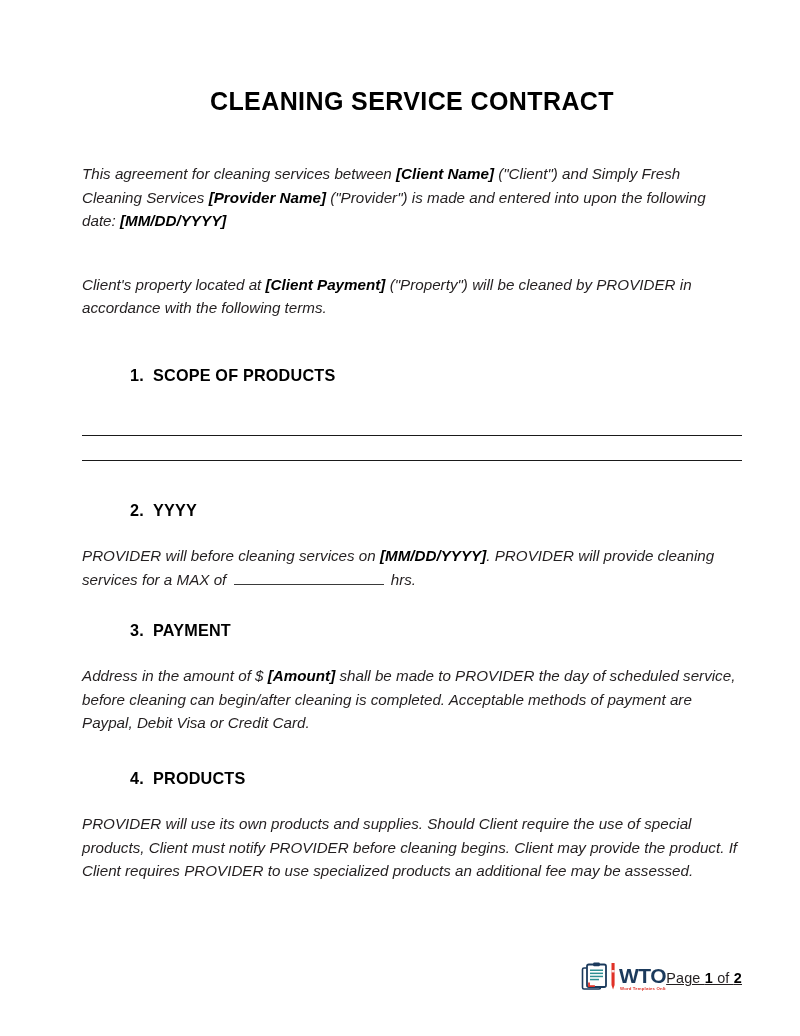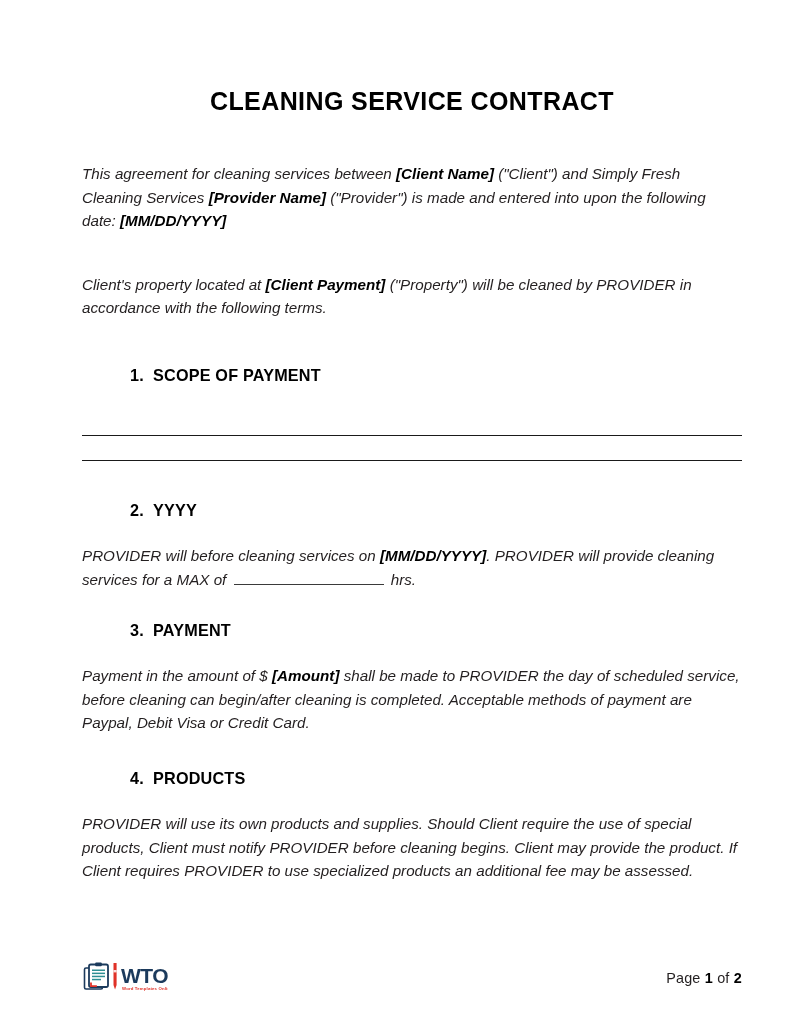--- a/index.html
+++ b/index.html
@@ -104,35 +104,36 @@
 
   
   .footer {
     position: absolute;
     left: 70px;
     right: 70px;
     bottom: 36px;
     height: 44px;
     display: flex;
     align-items: center;
-    justify-content: space-between;
+    justify-content: flex-end;
     margin-top: 6px;
   }
   .logo {
     display: flex;
     align-items: center;
     height: 34px;
   }
   .logo svg { display: block; }
 
   .page-number {
     font-size: 14.4px;
     color: #231f20;
     letter-spacing: 0.2px;
     white-space: pre;
+    text-decoration: underline;
   }
   .page-number .bold { font-weight: bold; }
 </style>
 </head>
 <body>
 
 <div class="page">
 
   <div class="doc-body">
 
@@ -141,21 +142,21 @@
     <p class="para"><span>This agreement for cleaning services between </span><span class="bold">[Client Name]</span><span> ("Client") and Simply Fresh Cleaning Services </span><span class="bold">[Provider Name]</span><span> ("Provider") is made and entered into upon the following date: </span><span class="bold">[MM/DD/YYYY]</span></p>
 
     <div class="sp-18"></div>
 
     <p class="para"><span>Client's property located at </span><span class="bold">[Client Payment]</span><span> ("Property") will be cleaned by PROVIDER in accordance with the following terms.</span></p>
 
     <div class="sp-24"></div>
 
     <div class="section-heading">
       <span class="section-num">1.</span>
-      <span>SCOPE OF PAYMENT</span>
+      <span>SCOPE OF PRODUCTS</span>
     </div>
 
     <div class="gap-after-heading"></div>
 
 
     <div class="sp-26"></div>
 
     <div class="fill-line"></div>
     <div class="fill-gap"></div>
     <div class="fill-line"></div>
@@ -173,21 +174,21 @@
 
     <div class="sp-30"></div>
 
     <div class="section-heading">
       <span class="section-num">3.</span>
       <span>PAYMENT</span>
     </div>
 
     <div class="gap-after-heading"></div>
 
-    <p class="para tight"><span>Payment in the amount of $ </span><span class="bold">[Amount]</span><span> shall be made to PROVIDER the day of scheduled service, before cleaning can begin/after cleaning is completed. Acceptable methods of payment are Paypal, Debit Visa or Credit Card.</span></p>
+    <p class="para tight"><span>Address in the amount of $ </span><span class="bold">[Amount]</span><span> shall be made to PROVIDER the day of scheduled service, before cleaning can begin/after cleaning is completed. Acceptable methods of payment are Paypal, Debit Visa or Credit Card.</span></p>
 
     <div class="sp-34"></div>
 
     <div class="section-heading">
       <span class="section-num">4.</span>
       <span>PRODUCTS</span>
     </div>
 
     <div class="gap-after-heading"></div>
 

